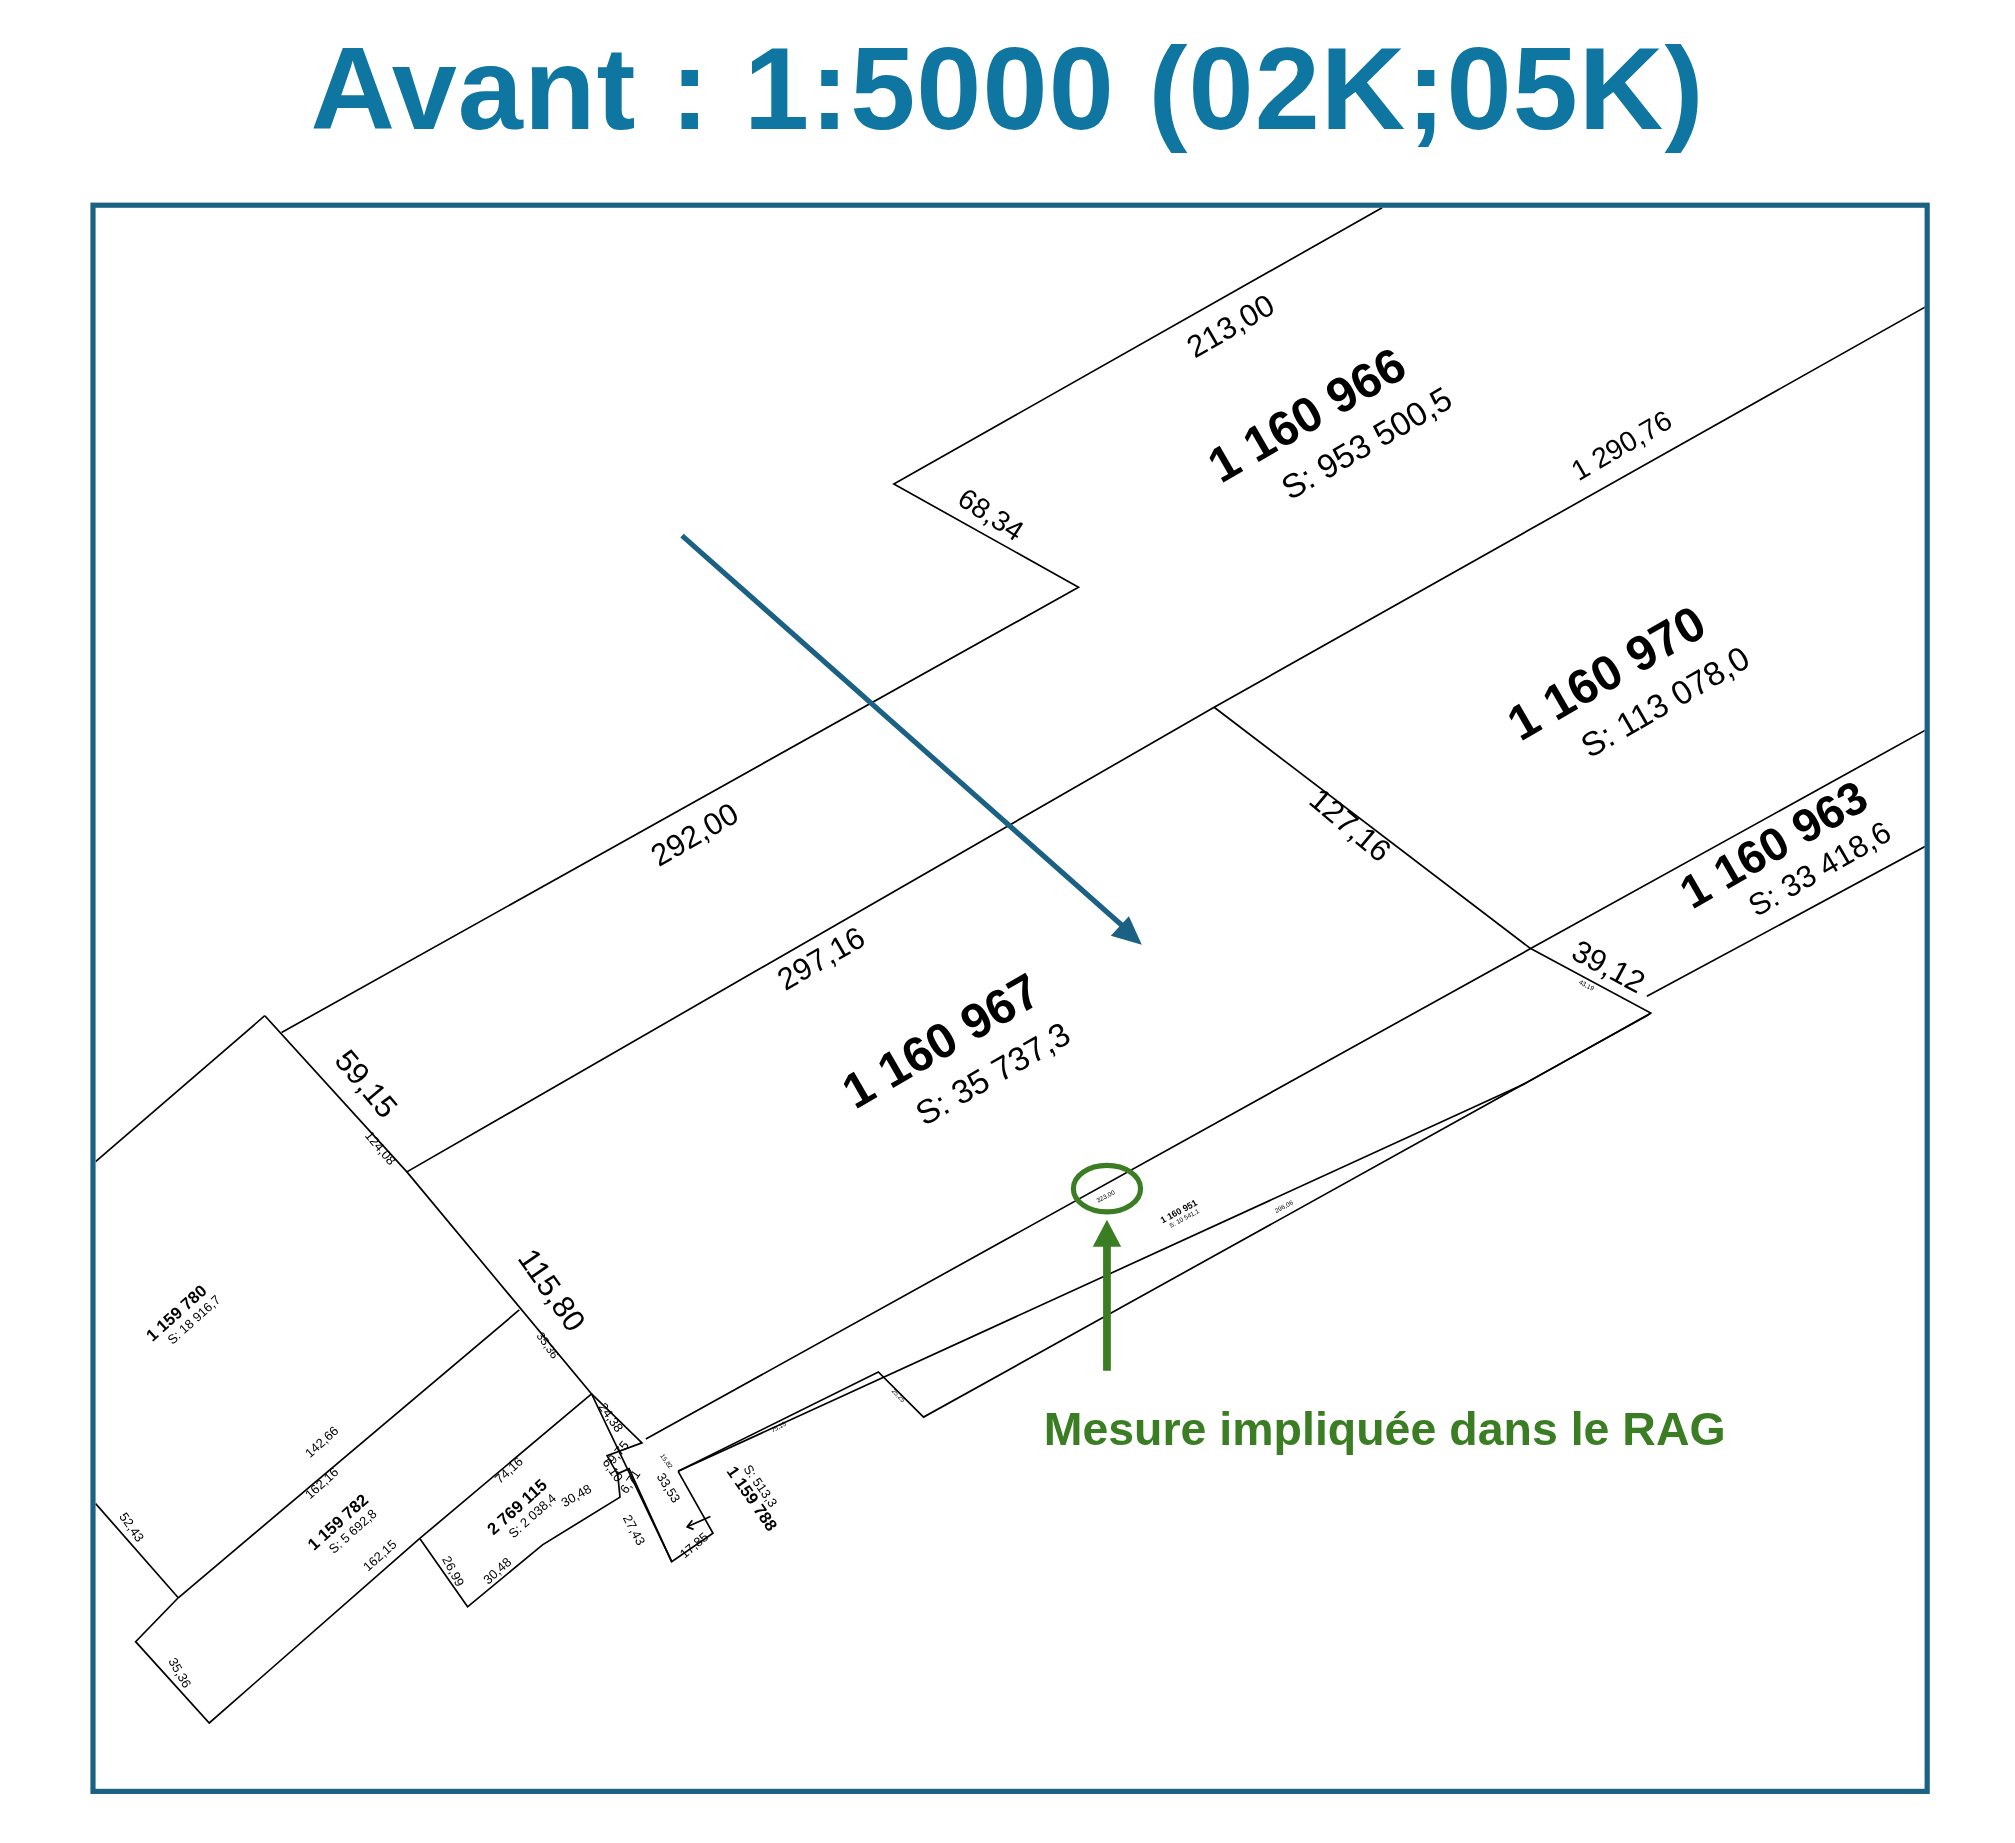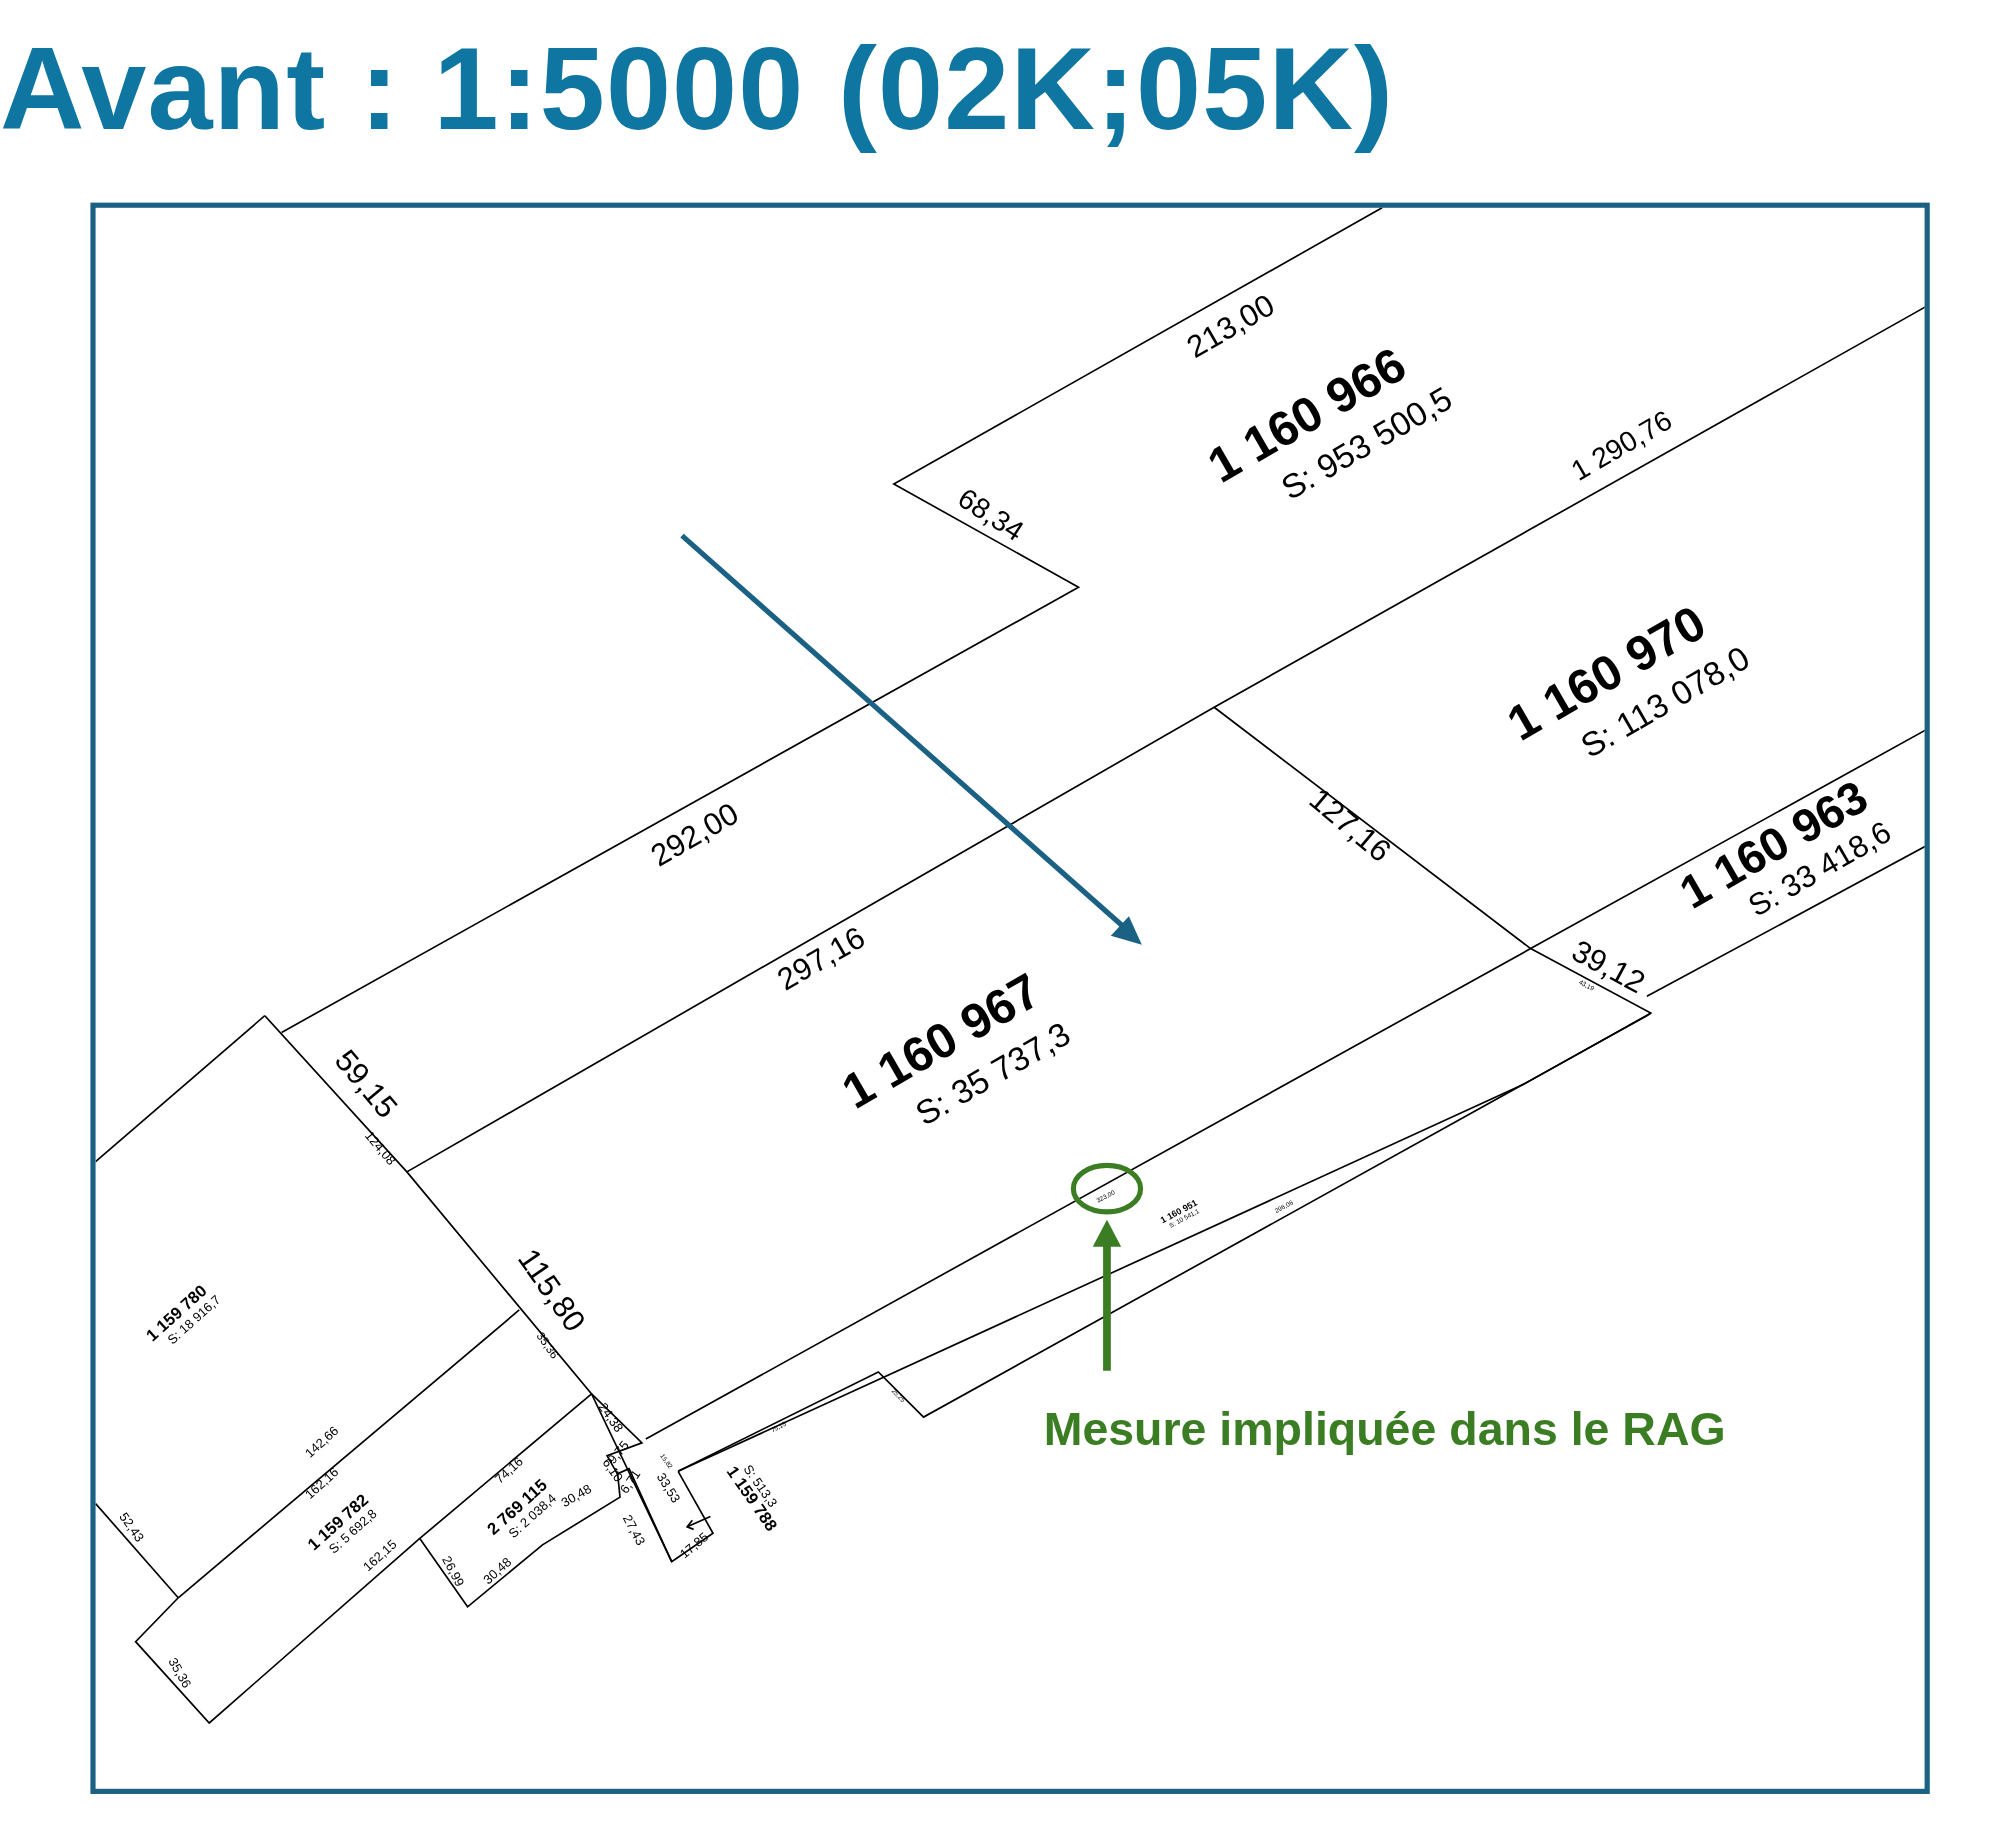--- a/index.html
+++ b/index.html
@@ -1,18 +1,18 @@
 <!DOCTYPE html>
 <html style="font-size:8.9px"><head>
 <meta charset="utf-8">
 <style>
   html, body { margin: 0; padding: 0; background: #ffffff; }
   body { width: 2015px; height: 1843px; position: relative; overflow: hidden; font-family: "Liberation Sans", sans-serif; }
   #title {
-    position: absolute; left: 0; top: 22px; width: 2015px; 
+    position: absolute; left: 0; top: 22px; width: 2015px; text-align: center;
     font-family: "Liberation Sans", sans-serif; font-weight: bold;
     font-size: 117px; line-height: 133px; color: #0e76a0; letter-spacing: 1.1px;
   }
   #map-svg { position: absolute; left: 0; top: 0; width: 2015px; height: 1843px; }
   .parcel-line { fill: none; stroke: #000; stroke-width: 1.3; stroke-linejoin: miter; }
   .lbl { font-family: "Liberation Sans", sans-serif; fill: #000; }
   .lot-num { font-weight: bold; }
   .annot-text { font-family: "Liberation Sans", sans-serif; font-weight: bold; }
 </style>
 </head>

